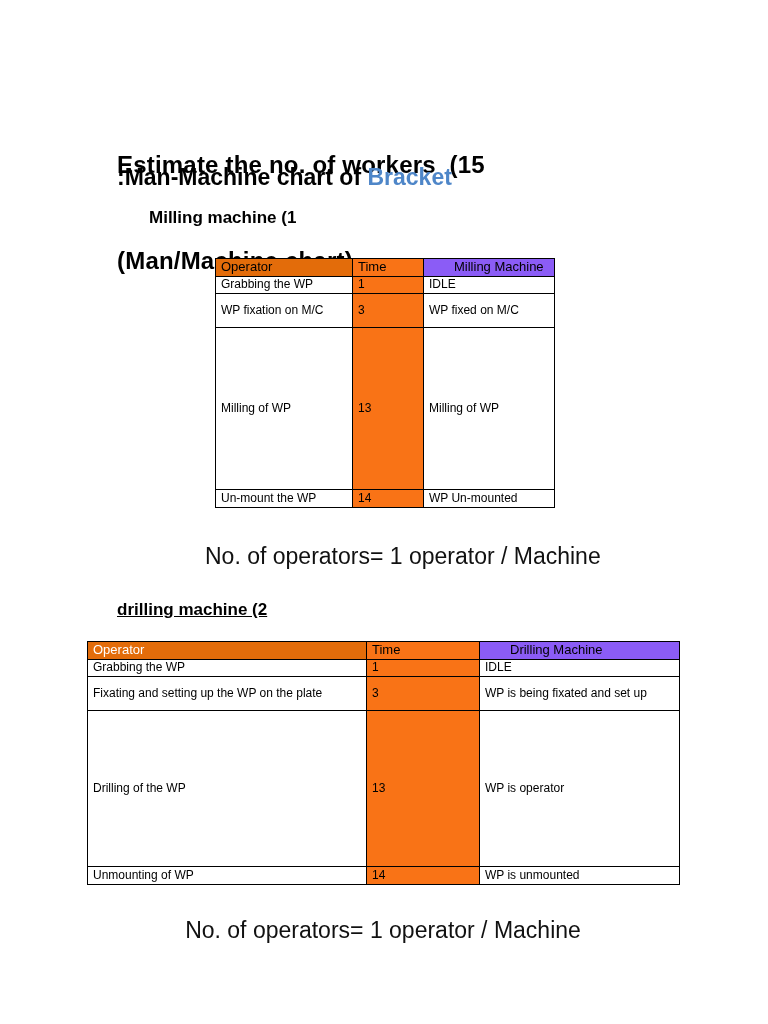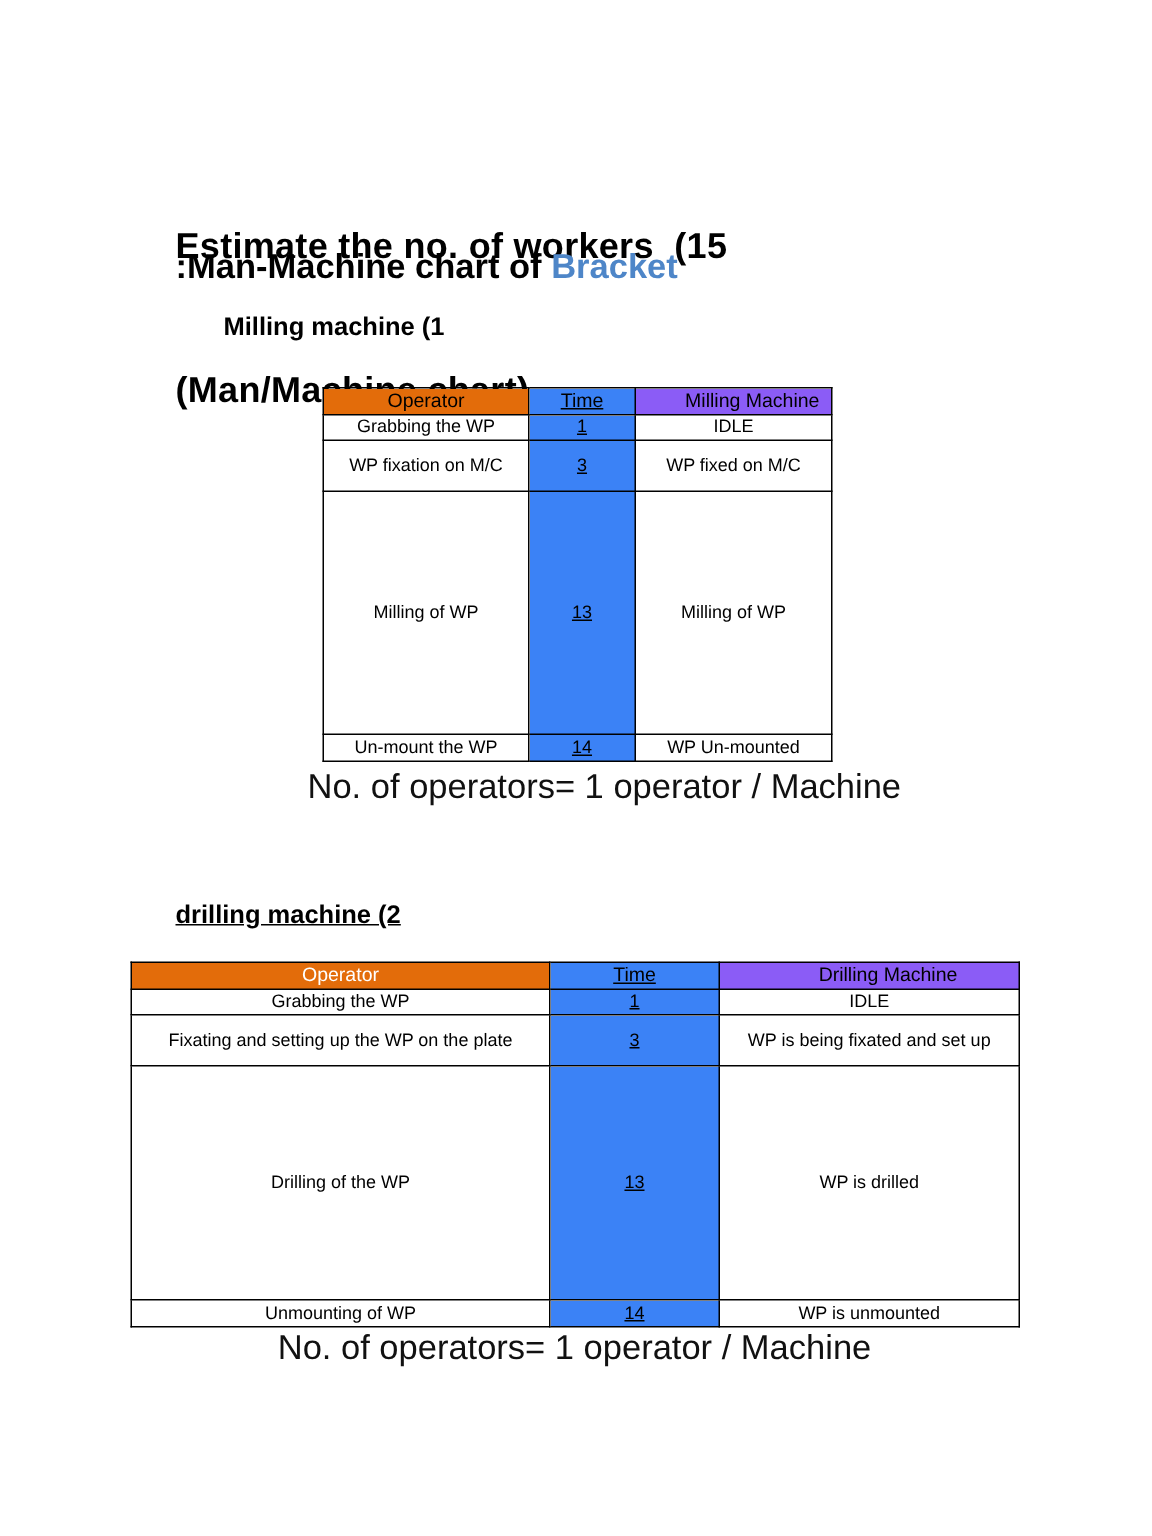--- a/index.html
+++ b/index.html
@@ -27,48 +27,49 @@
     position: absolute; left: 117px;
     font-size: 17px; font-weight: bold; white-space: pre;
   }
   #milling-heading { top: 208px; margin-left: 32px; }
   #drilling-heading { top: 600px; text-decoration: underline; }
 
   table { border-collapse: collapse; table-layout: fixed; }
   td, th {
     border: 1px solid #000;
     font-size: 12px; font-weight: normal;
-    text-align: center; vertical-align: middle;
+    text-align: left; vertical-align: middle;
     padding: 0 5px; line-height: 1.3;
     overflow: hidden;
   }
   th { font-size: 13px; }
   th.hdr-operator { background: #E36C0A; }
   th.hdr-machine  { background: #8b5cf6; padding-left: 30px; }
-  .col-time       { background: #3b82f6; text-decoration: underline; }
+  .col-time       { background: #f97316; }
 
   #milling-table { position: absolute; left: 215px; top: 258px; width: 339px; }
   #milling-table .r-hdr { height: 18px; }
   #milling-table .r-1 { height: 17px; }
   #milling-table .r-2 { height: 34px; }
   #milling-table .r-3 { height: 162px; }
   #milling-table .r-4 { height: 18px; }
 
   #drilling-table { position: absolute; left: 87px; top: 641px; width: 592px; }
   #drilling-table .r-hdr { height: 18px; }
   #drilling-table .r-1 { height: 17px; }
   #drilling-table .r-2 { height: 34px; }
   #drilling-table .r-3 { height: 156px; }
   #drilling-table .r-4 { height: 18px; }
   #drilling-table th.hdr-operator { color: #ffffff; }
 
   .caption {
     position: absolute;
     font-size: 23px; font-weight: normal; color: #111;
     white-space: pre;
+    margin-top: 32px;
   }
   #milling-caption { left: 205px; top: 511px; }
   #drilling-caption { left: 87px; top: 885px; width: 592px; text-align: center; }
 </style>
 </head>
 <body>
 
 <div class="doc-title">
   <div>Estimate the no. of workers  (15</div>
   <div>(Man/Machine chart)</div>
@@ -135,21 +136,21 @@
     <td>IDLE</td>
   </tr>
   <tr class="r-2">
     <td>Fixating and setting up the WP on the plate</td>
     <td class="col-time">3</td>
     <td>WP is being fixated and set up</td>
   </tr>
   <tr class="r-3">
     <td>Drilling of the WP</td>
     <td class="col-time">13</td>
-    <td>WP is drilled</td>
+    <td>WP is operator</td>
   </tr>
   <tr class="r-4">
     <td>Unmounting of WP</td>
     <td class="col-time">14</td>
     <td>WP is unmounted</td>
   </tr>
 </tbody>
   </table>
 
 <div class="caption" id="drilling-caption">No. of operators= 1 operator / Machine</div>

